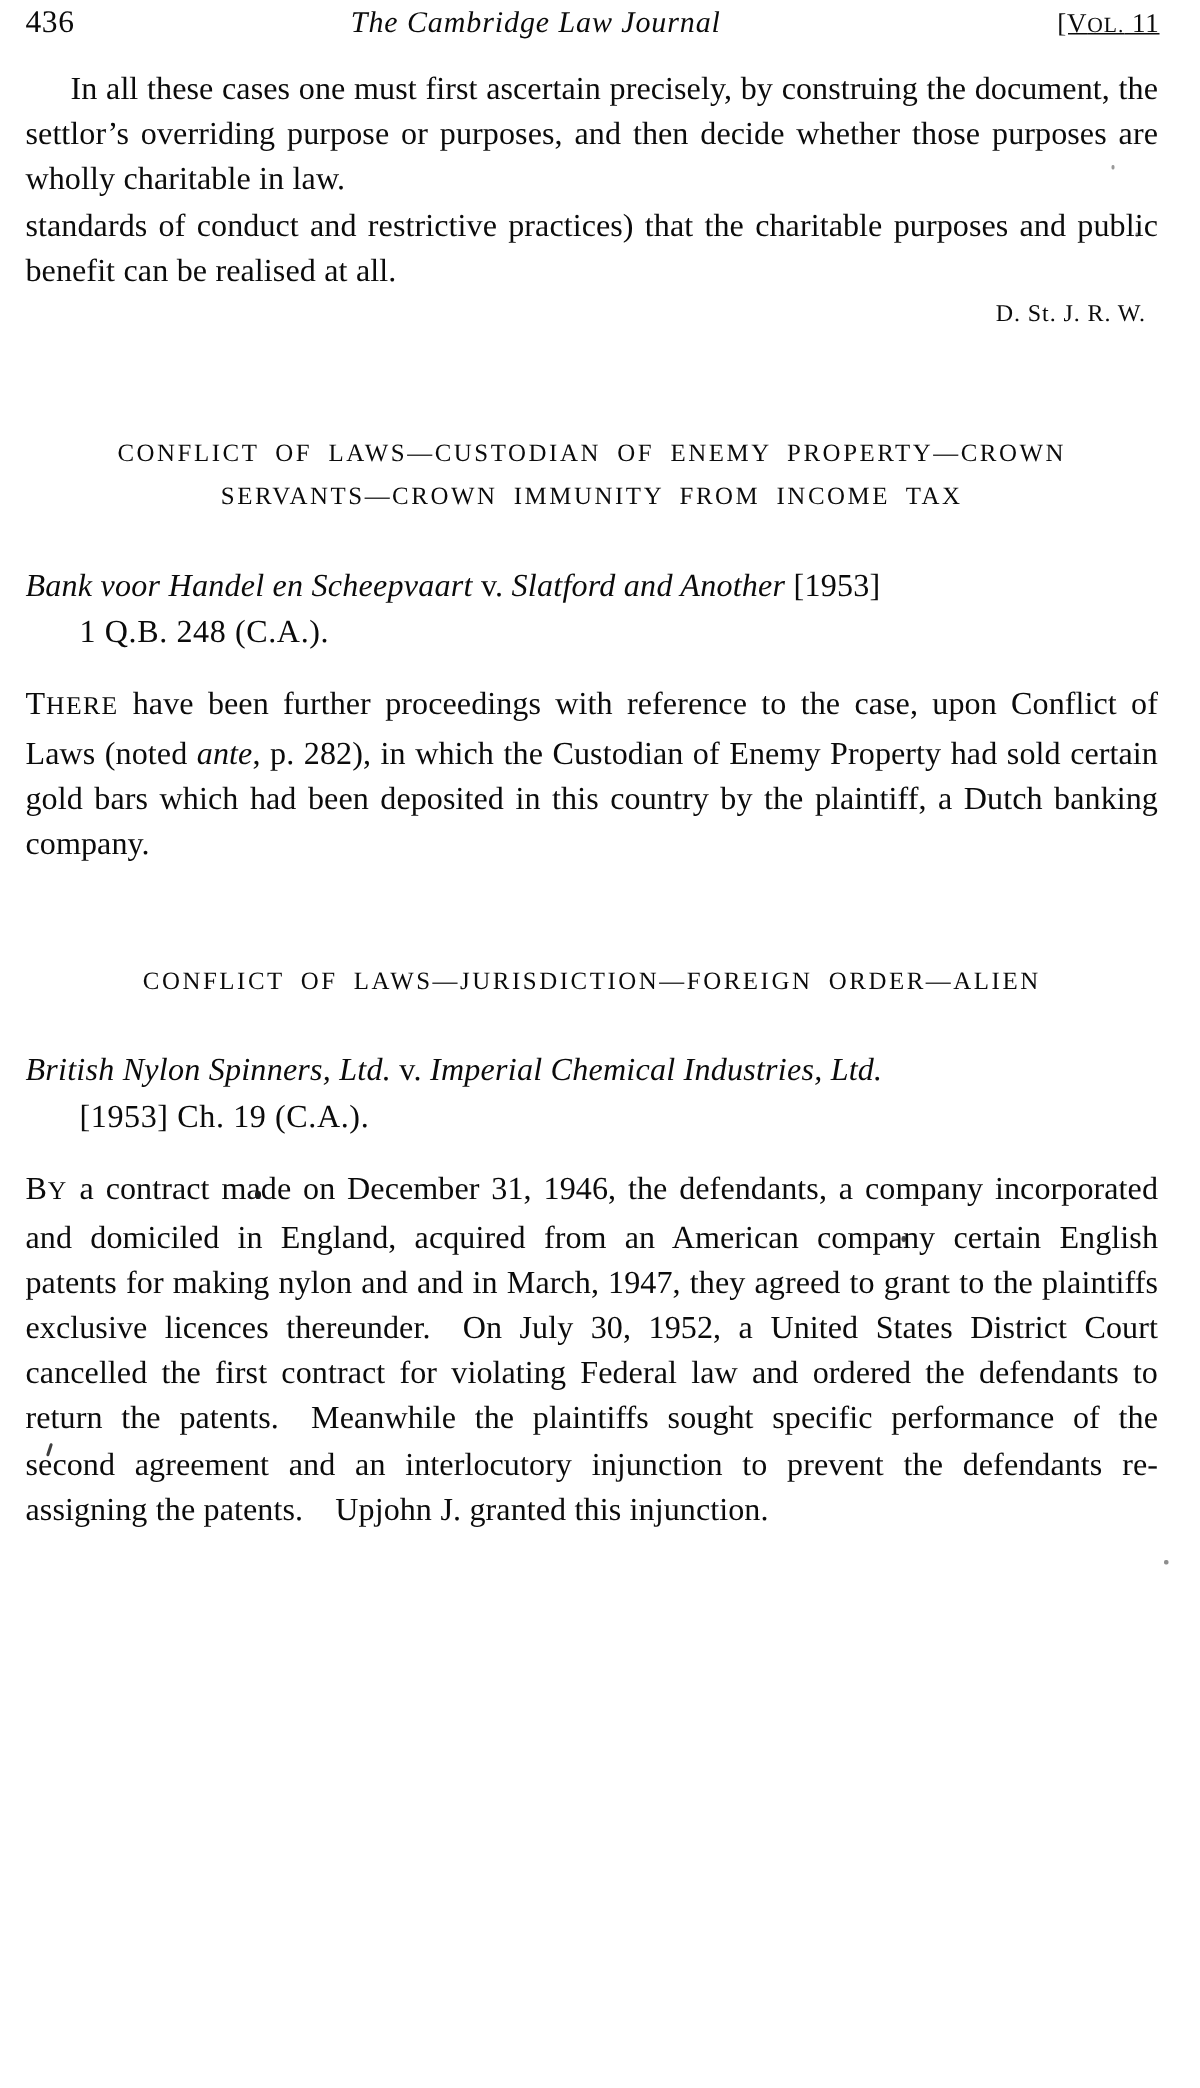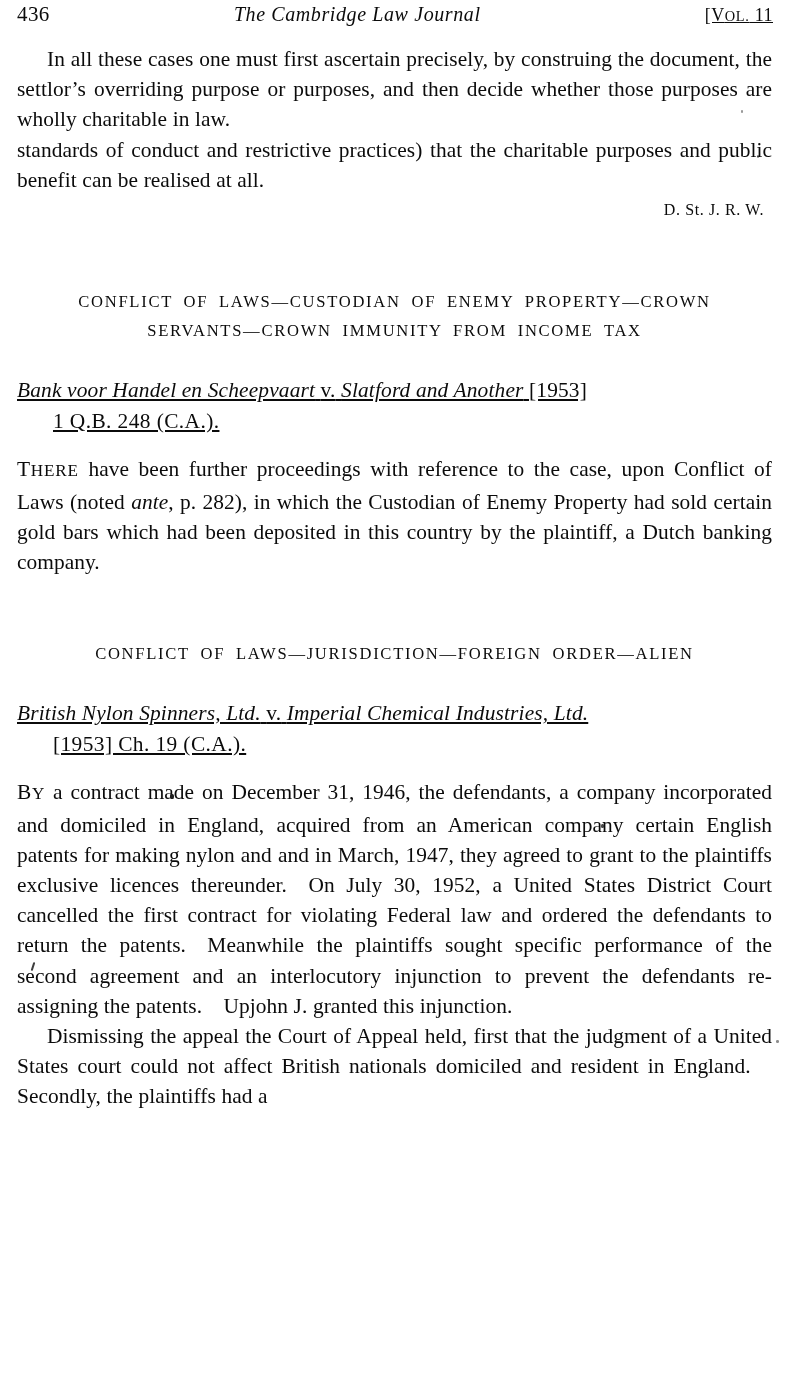--- a/index.html
+++ b/index.html
@@ -109,21 +109,20 @@
     white-space: nowrap;
   }
 
   
   .case-cite {
     margin: 0;
     font-size: 21.4px;
     line-height: 30.6px;
     font-style: italic;
     letter-spacing: 0.15px;
-    text-decoration: underline;
   }
   .case-cite .rom { font-style: normal; }
   .case-cite .cite2 {
     display: block;
     font-style: normal;
     padding-left: 36px;
     letter-spacing: 0.4px;
   }
   .gap-s  { height: 18px; }
   .gap-m  { height: 30px; }
@@ -191,21 +190,20 @@
       <span>British Nylon Spinners, Ltd.</span>
       <span class="rom">v.</span>
       <span>Imperial Chemical Industries, Ltd.</span>
       <span class="cite2">[1953] Ch. 19 (C.A.).</span>
     </p>
 
     <div class="gap-s"></div>
 
     <p class="body noindent"><span class="smallcaps-open"><span class="cap">B</span><span class="sc">Y</span></span><span> a contract made on December 31, 1946, the defendants, a company incorporated and domiciled in England, acquired from an American company certain English patents for making nylon and and in March, 1947, they agreed to grant to the plaintiffs exclusive licences thereunder. On July 30, 1952, a United States District Court cancelled the first contract for violating Federal law and ordered the defendants to return the patents. Meanwhile the plaintiffs sought specific performance of the second agreement and an interlocutory injunction to prevent the defendants re-assigning the patents. Upjohn J. granted this injunction.</span></p>
 
-    <p class="body indent">Dismissing the appeal the Court of Appeal held, first that the judgment of a United States court could not affect British nationals domiciled and resident in England. Secondly, the plaintiffs had a</p>
 
   </div>
 
   <span class="speck s1"></span>
   <span class="speck s2"></span>
   <span class="speck s3"></span>
   <span class="speck s4"></span>
   <span class="speck s5"></span>
   <span class="speck s6"></span>
 

